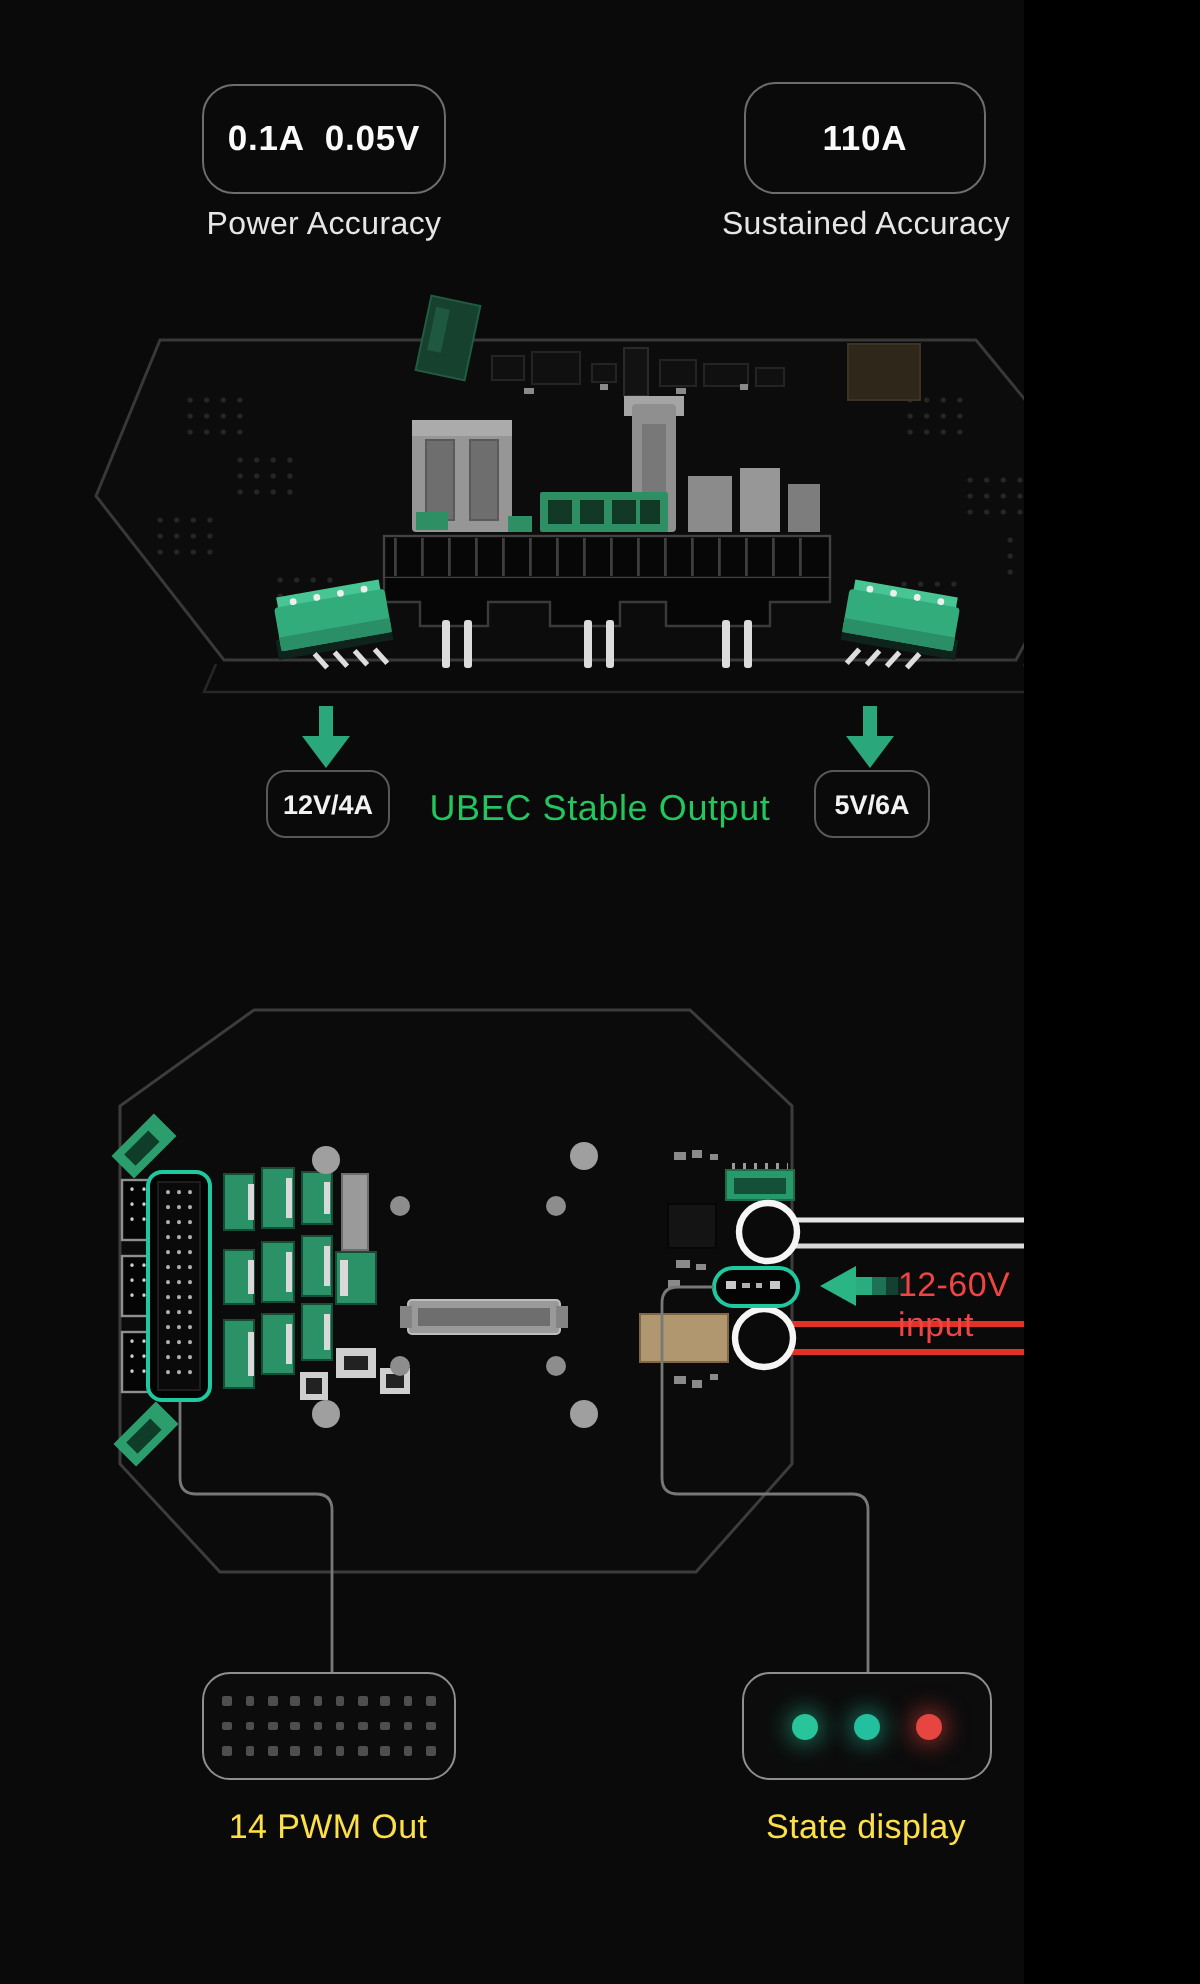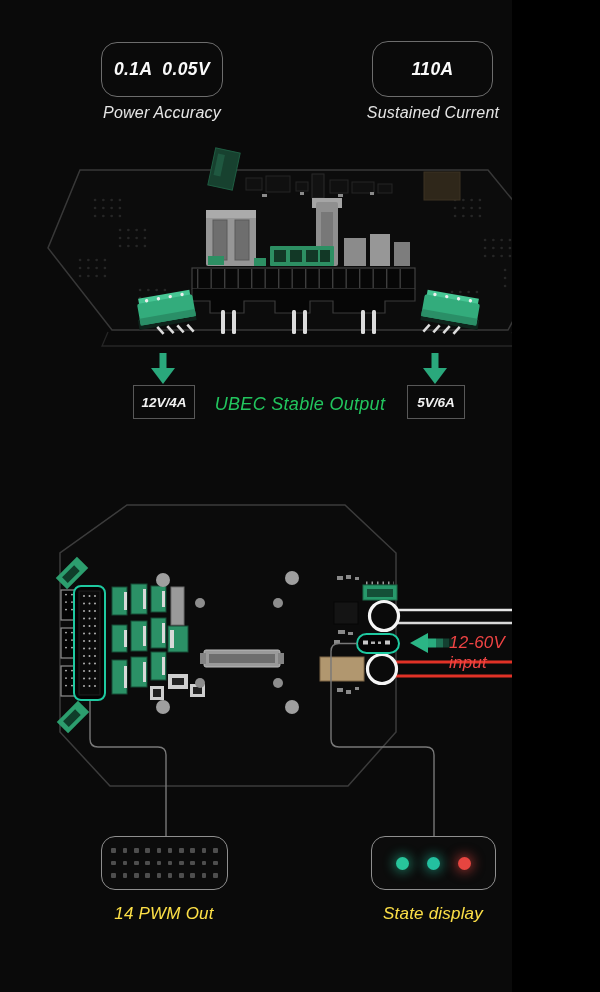--- a/index.html
+++ b/index.html
@@ -1,34 +1,33 @@
 <!DOCTYPE html>
 <html><head>
 <meta charset="utf-8">
 <style>
   html,body{margin:0;padding:0;background:#000;}
   .page{
     position:relative;width:512px;height:992px;overflow:hidden;
     background:#0a0a0a;
     font-family:"Liberation Sans", sans-serif;
     color:#eaeaea;
-    font-style:italic;
   }
   .abs{position:absolute;}
   
   .spec-badge{
     position:absolute;height:55px;border:1.5px solid #6d6d6d;border-radius:16px;
     display:flex;align-items:center;justify-content:center;background:#0a0a0a;
     box-sizing:border-box;
   }
   .spec-value{font-size:17.5px;font-weight:bold;color:#fafafa;letter-spacing:.4px;white-space:pre;}
   .spec-label{position:absolute;width:170px;text-align:center;font-size:16px;color:#e6e6e6;letter-spacing:.2px;}
   
   .mini-badge{
-    position:absolute;height:34px;border:1.5px solid #585858;border-radius:0;
+    position:absolute;height:34px;border:1.5px solid #585858;border-radius:10px;
     display:flex;align-items:center;justify-content:center;background:#0a0a0a;
     font-size:13.5px;font-weight:bold;color:#f2f2f2;box-sizing:border-box;
   }
   .ubec-title{position:absolute;width:220px;text-align:center;font-size:18px;color:#22c55e;letter-spacing:.3px;}
   
   .input-label{position:absolute;font-size:17px;color:#ef4444;letter-spacing:.2px;}
   
   .callout-badge{
     position:absolute;border:1.5px solid #8f8f8f;border-radius:14px;background:#0c0c0c;
     box-sizing:border-box;
@@ -52,21 +51,21 @@
 <div class="page">
 
   <div class="spec-badge" style="left:101px;top:42px;width:122px;">
     <span class="spec-value">0.1A  0.05V</span>
   </div>
   <div class="spec-label" style="left:77px;top:104px;">Power Accuracy</div>
 
   <div class="spec-badge" style="left:372px;top:41px;width:121px;height:56px;">
     <span class="spec-value">110A</span>
   </div>
-  <div class="spec-label" style="left:348px;top:104px;">Sustained Current</div>
+  <div class="spec-label" style="left:348px;top:104px;">Sustained Accuracy</div>
 
   <svg class="abs" style="left:0;top:142px;" width="600" height="250" viewBox="0 0 600 250">
     <defs>
       <g id="dots3">
         <line x1="0" y1="0" x2="26" y2="0" stroke="#262626" stroke-width="2.6" stroke-linecap="round" stroke-dasharray="0.1 8.2"></line>
         <line x1="0" y1="8" x2="26" y2="8" stroke="#262626" stroke-width="2.6" stroke-linecap="round" stroke-dasharray="0.1 8.2"></line>
         <line x1="0" y1="16" x2="26" y2="16" stroke="#262626" stroke-width="2.6" stroke-linecap="round" stroke-dasharray="0.1 8.2"></line>
       </g>
     </defs>
 

